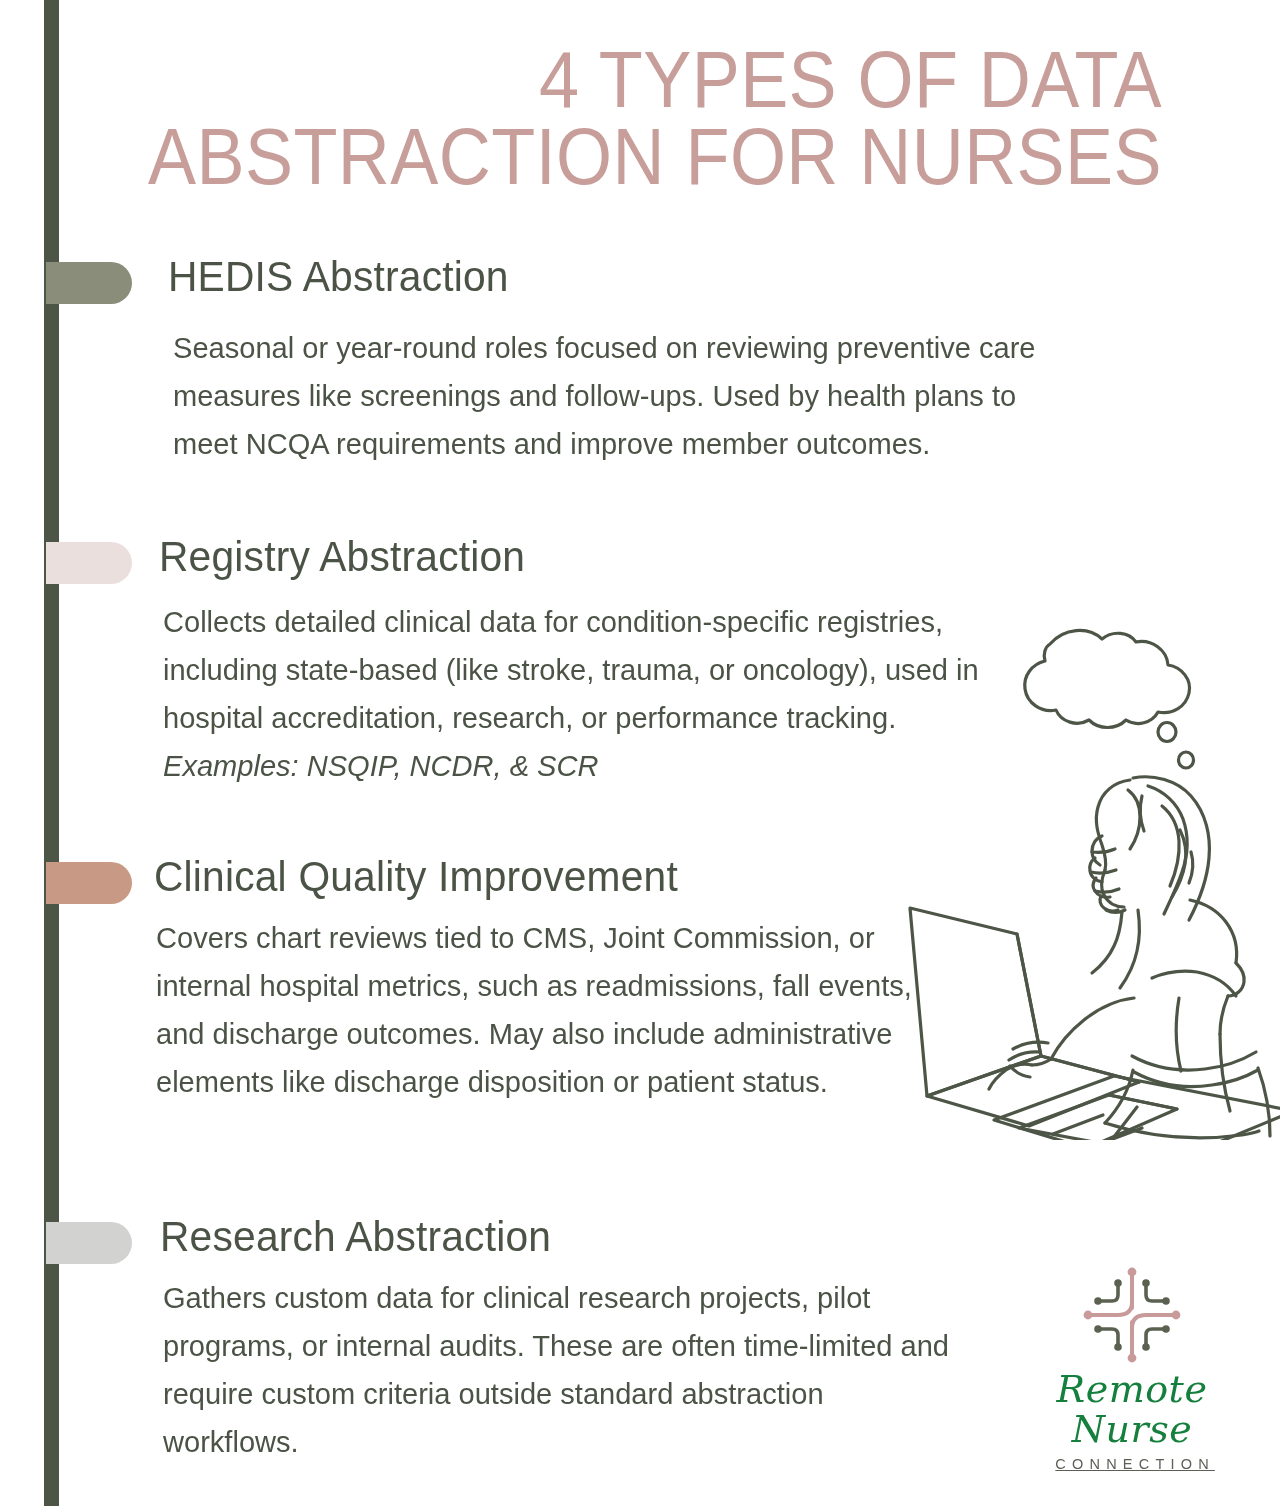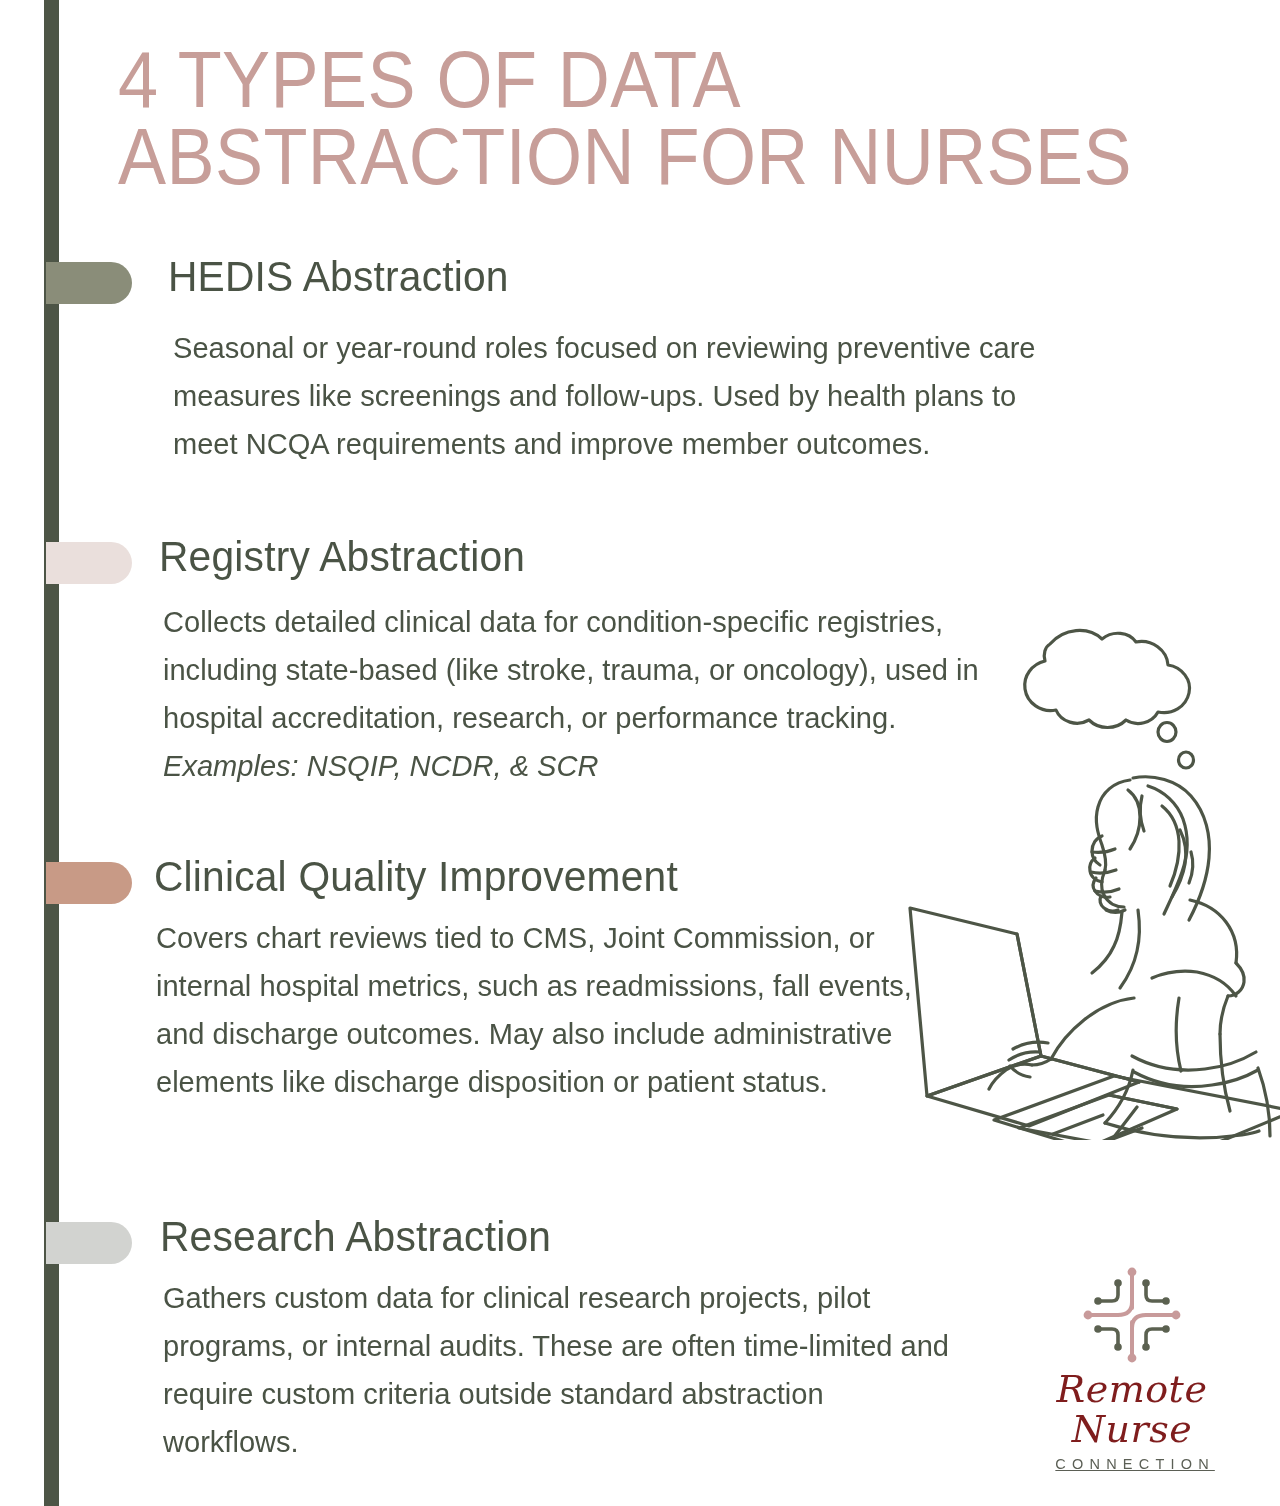--- a/index.html
+++ b/index.html
@@ -27,21 +27,21 @@
     height: 1506px;
     background: #4d5546;
   }
 
   
   .title-block {
     position: absolute;
     left: 60px;
     top: 42px;
     width: 1160px;
-    text-align: left;
+    text-align: right;
   }
   .title-line {
     display: block;
     color: #c79e99;
     font-family: "Liberation Sans Narrow", "Liberation Sans", sans-serif;
     font-size: 80px;
     line-height: 0.96;
     font-weight: 400;
     letter-spacing: 0.5px;
     transform: scaleX(0.90);
@@ -112,21 +112,21 @@
   }
   .logo-mark {
     display: block;
     margin: 0 auto;
     width: 112px;
     height: 102px;
   }
   .logo-script {
     display: block;
     margin-top: 4px;
-    color: #7f1d1d;
+    color: #15803d;
     font-family: "DejaVu Serif", serif;
     font-style: italic;
     font-size: 38px;
     line-height: 1.05;
     font-weight: 400;
     letter-spacing: 0.5px;
   }
   .logo-sub {
     display: block;
     margin-top: 6px;

